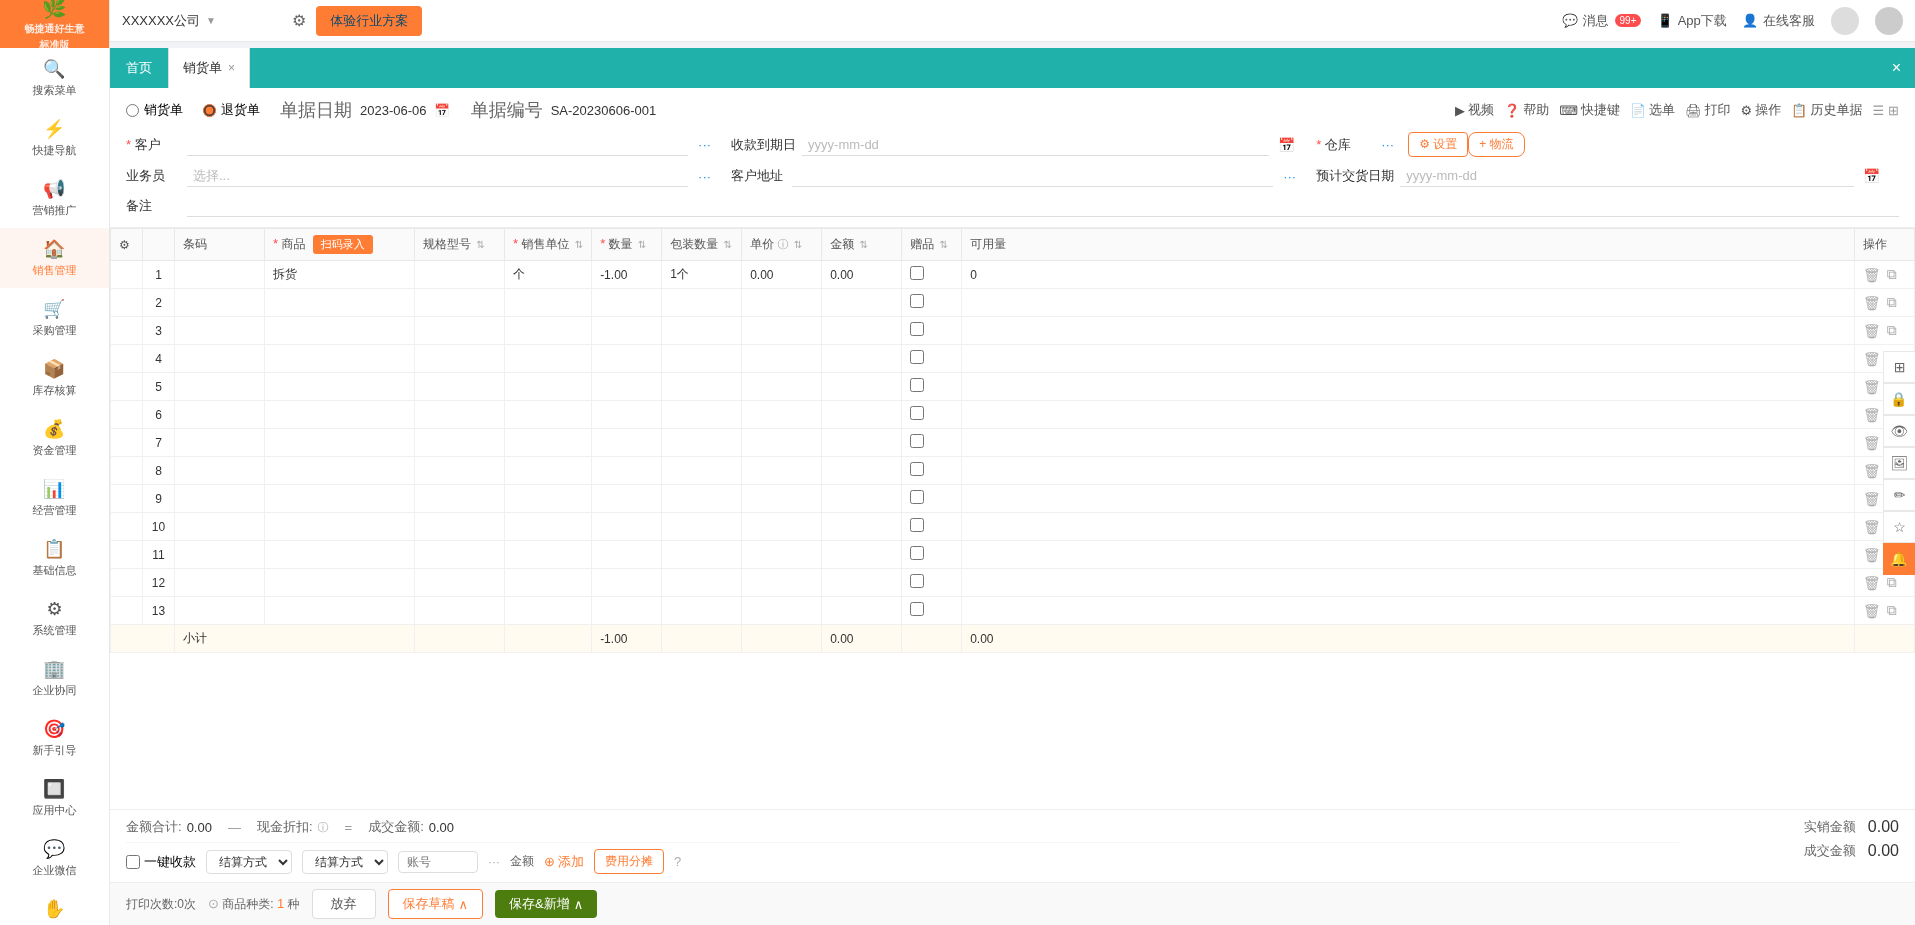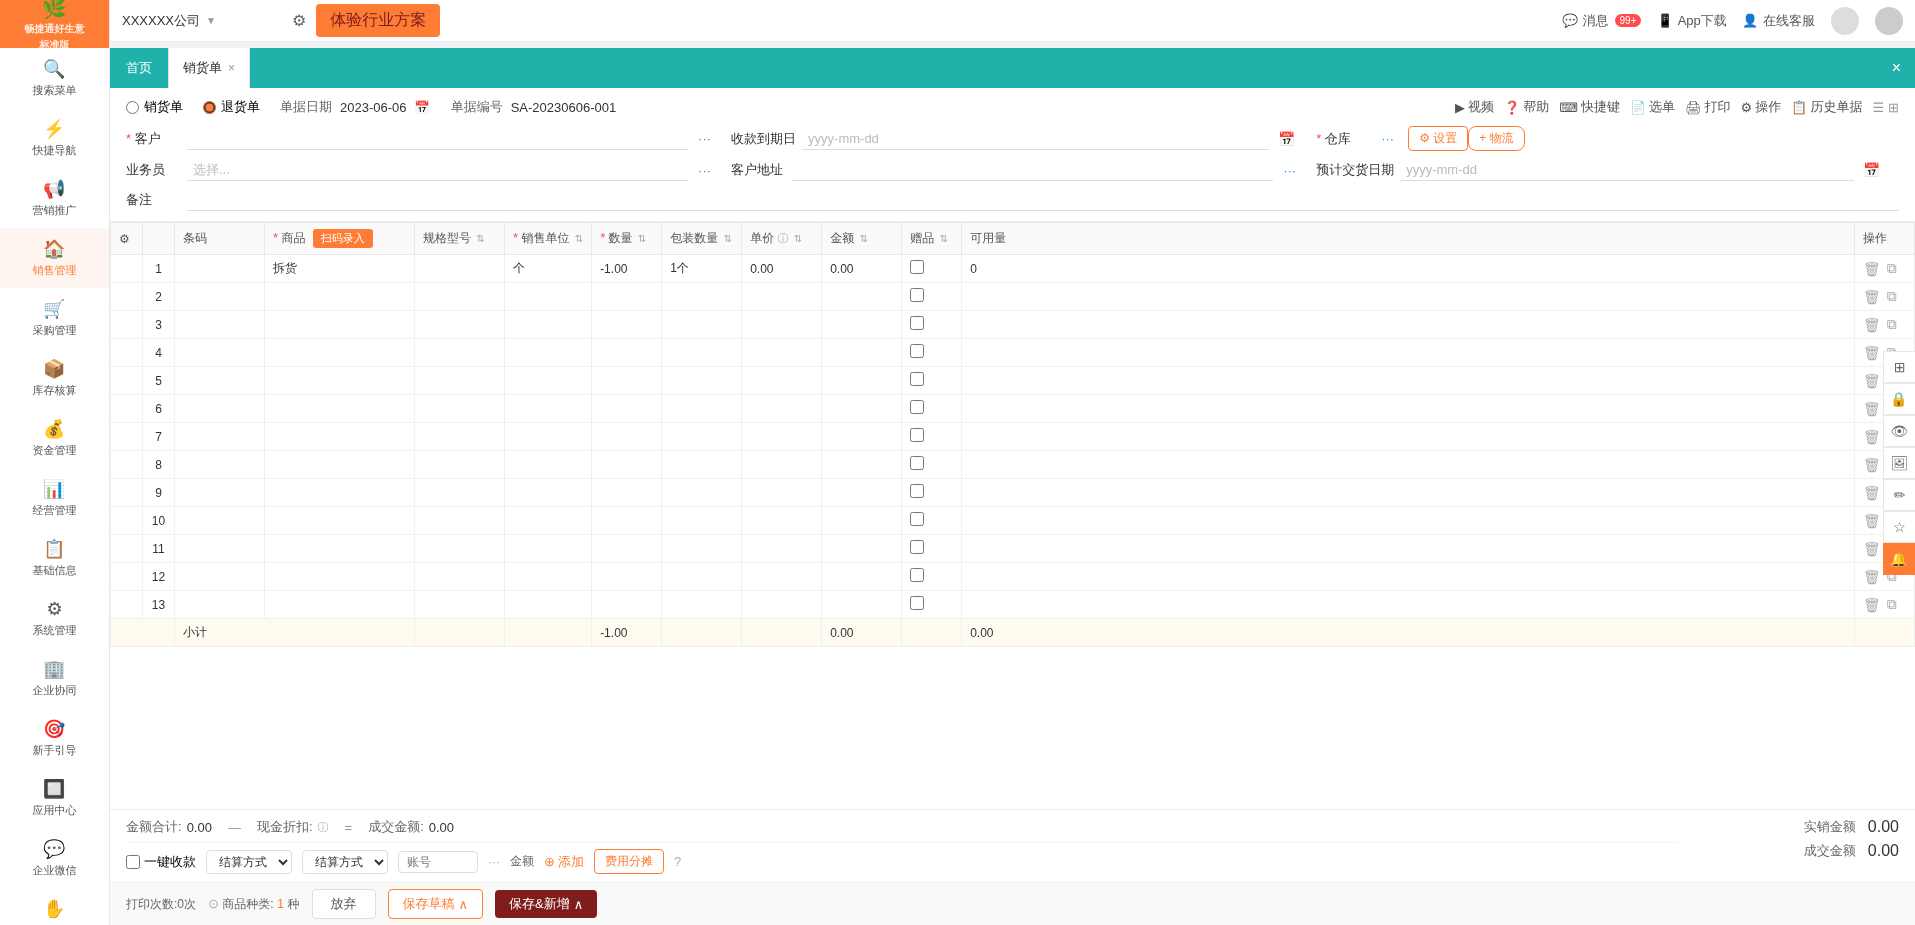--- a/index.html
+++ b/index.html
@@ -32,22 +32,22 @@
       background: #fff; border-bottom: 1px solid #e8e8e8;
       display: flex; align-items: center; padding: 0 12px; z-index: 99;
     }
     .header-company {
       display: flex; align-items: center; gap: 6px; font-size: 13px; color: #333;
       min-width: 160px; cursor: pointer;
     }
     .header-company .arrow { color: #999; font-size: 10px; }
     .header-gear { color: #666; cursor: pointer; font-size: 16px; margin: 0 10px; }
     .header-trial {
-      background: #ff7c35; color: #7f1d1d; border: none; border-radius: 4px;
-      padding: 6px 14px; cursor: pointer; font-size: 16px; margin-right: auto;
+      background: #ff7c35; color: #0c4a6e; border: none; border-radius: 4px;
+      padding: 6px 14px; cursor: pointer; font-size: 13px; margin-right: auto;
     }
     .header-actions { display: flex; align-items: center; gap: 16px; }
     .header-action { display: flex; align-items: center; gap: 4px; color: #555; cursor: pointer; font-size: 12px; }
     .header-action .badge {
       background: #ff4d4f; color: #fff; border-radius: 8px; font-size: 10px;
       padding: 1px 5px; margin-left: 2px;
     }
     .avatar { width: 28px; height: 28px; border-radius: 50%; background: #ddd; }
 
     
@@ -83,21 +83,21 @@
       background: #fff; padding: 10px 16px; border-bottom: 1px solid #eee; flex-shrink: 0;
     }
 
     
     .bill-type-row {
       display: flex; align-items: center; gap: 20px; margin-bottom: 10px; flex-wrap: wrap;
     }
     .radio-item { display: flex; align-items: center; gap: 5px; cursor: pointer; }
     .radio-item input[type=radio] { accent-color: #ff7c35; }
     .form-date { display: flex; align-items: center; gap: 8px; }
-    .form-label { color: #666; font-size: 13px; }
+    .form-label { color: #666; font-size: 18px; }
     .form-value { color: #333; font-size: 13px; font-weight: 500; }
     .bill-actions {
       display: flex; align-items: center; gap: 10px; margin-left: auto;
     }
     .bill-action-btn {
       display: flex; align-items: center; gap: 3px; color: #555; cursor: pointer; font-size: 12px;
     }
     .field-group {
       display: flex; align-items: center; gap: 6px; flex: 1; min-width: 0;
     }
@@ -201,21 +201,21 @@
     .product-info { color: #666; font-size: 12px; }
     .discard-btn {
       border: 1px solid #ddd; background: #fff; color: #555; border-radius: 4px;
       padding: 5px 18px; cursor: pointer; font-size: 13px;
     }
     .save-draft-btn {
       border: 1px solid #ff7c35; background: #fff; color: #ff7c35; border-radius: 4px;
       padding: 5px 14px; cursor: pointer; font-size: 13px; display: flex; align-items: center; gap: 4px;
     }
     .save-new-btn {
-      background: #7f1d1d; color: #fff; border: none; border-radius: 4px;
+      background: #4d7c0f; color: #fff; border: none; border-radius: 4px;
       padding: 5px 14px; cursor: pointer; font-size: 13px; display: flex; align-items: center; gap: 4px;
     }
 
     
     .right-float {
       position: fixed; right: 0; top: 50%; transform: translateY(-50%);
       display: flex; flex-direction: column; gap: 0; z-index: 200;
     }
     .right-float-btn {
       background: #fff; border: 1px solid #e8e8e8; border-right: none;

